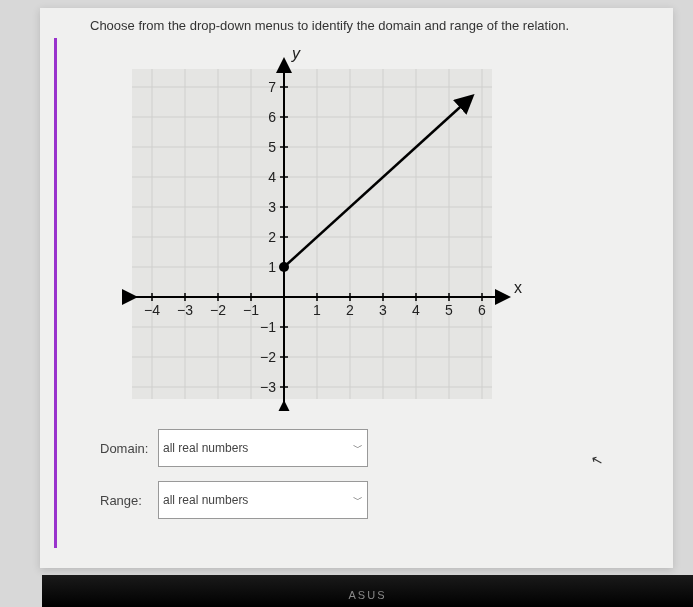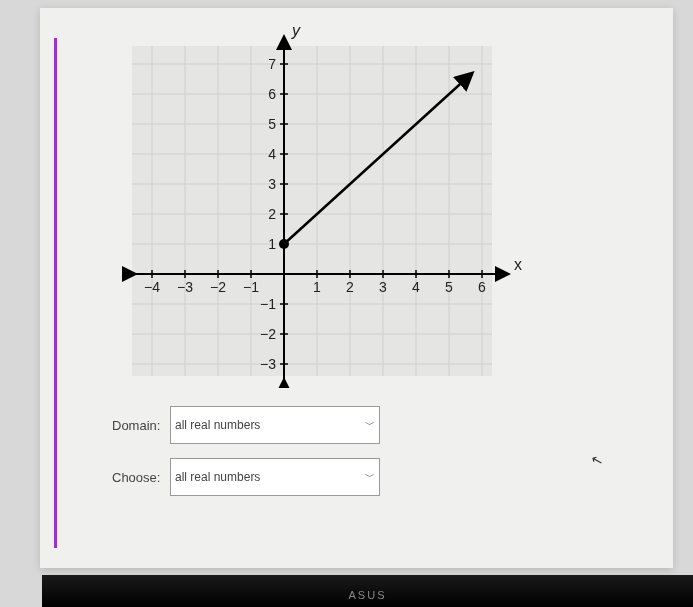--- a/index.html
+++ b/index.html
@@ -51,21 +51,21 @@
     .axis-label-y {
       position: absolute;
       left: 192px; top: 4px;
       font-style: italic; font-size: 16px; color:#222;
     }
     .axis-label-x {
       position: absolute;
       right: -2px; top: 238px;
       font-size: 16px; color:#222;
     }
-    .answers { margin-top: 18px; margin-left: 22px; }
+    .answers { margin-top: 18px; margin-left: 10px; }
     .answer-row {
       display: flex; align-items: center;
       margin-bottom: 14px;
       font-size: 13px; color:#444;
     }
     .answer-label { width: 58px; }
     .dropdown {
       width: 210px;
       height: 22px;
       border: 1px solid #999;
@@ -101,20 +101,21 @@
       letter-spacing: 2px;
       font-family: sans-serif;
     }
   </style>
 </head>
 <body>
 
 <div class="page">
   <div class="accent-bar"></div>
   <div class="content">
+    <div class="instruction">Choose from the drop-down menus to identify the domain and range of the relation.</div>
 
     <div class="chart-zone">
       <div class="grid-bg"></div>
       <div class="axis-label-y">y</div>
       <div class="axis-label-x">x</div>
       <svg class="graph" width="420" height="370">
         <defs>
           <marker id="arrow" markerWidth="8" markerHeight="8" refX="5" refY="4" orient="auto">
             <path d="M0,0 L8,4 L0,8 Z" fill="#000"></path>
           </marker>
@@ -207,21 +208,21 @@
 
     <div class="answers">
       <div class="answer-row">
         <span class="answer-label">Domain:</span>
         <div class="dropdown">
           <span>all real numbers</span>
           <span class="chev">﹀</span>
         </div>
       </div>
       <div class="answer-row">
-        <span class="answer-label">Choose:</span>
+        <span class="answer-label">Range:</span>
         <div class="dropdown">
           <span>all real numbers</span>
           <span class="chev">﹀</span>
         </div>
       </div>
     </div>
   </div>
   <div class="cursor-arrow">↖</div>
 </div>
 

